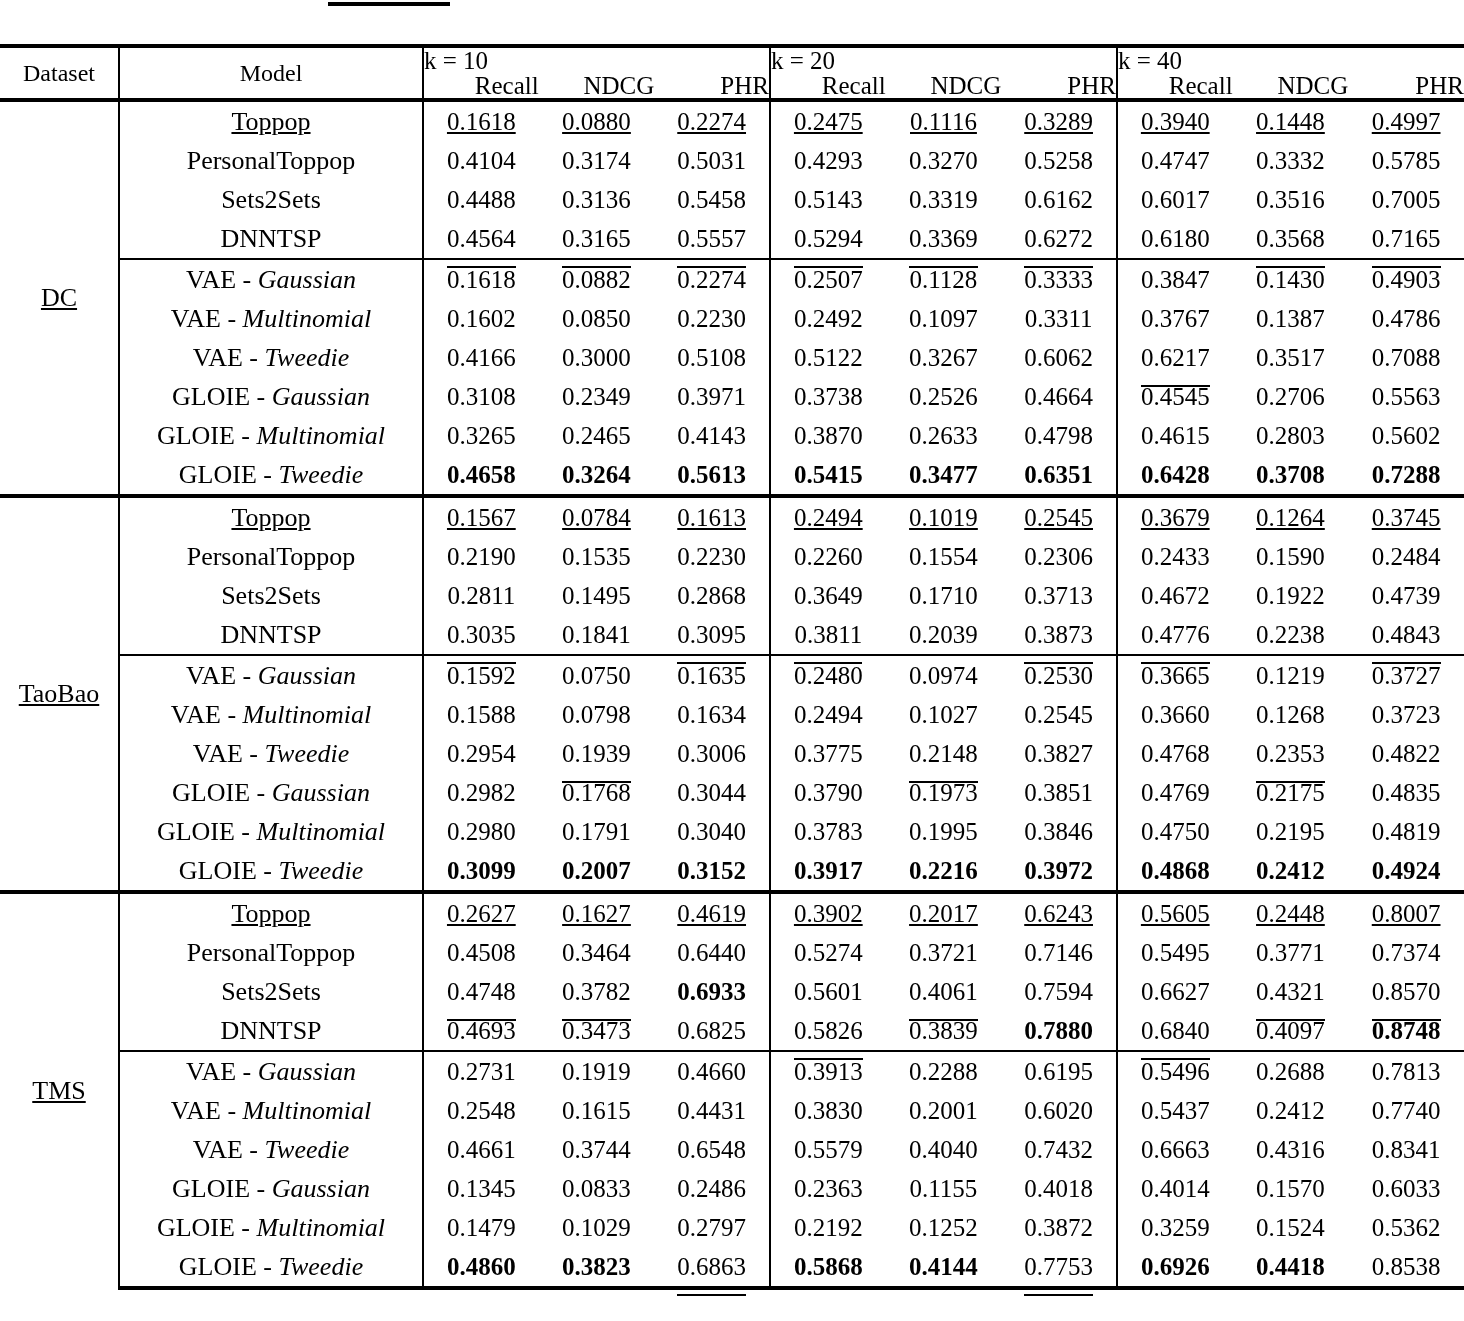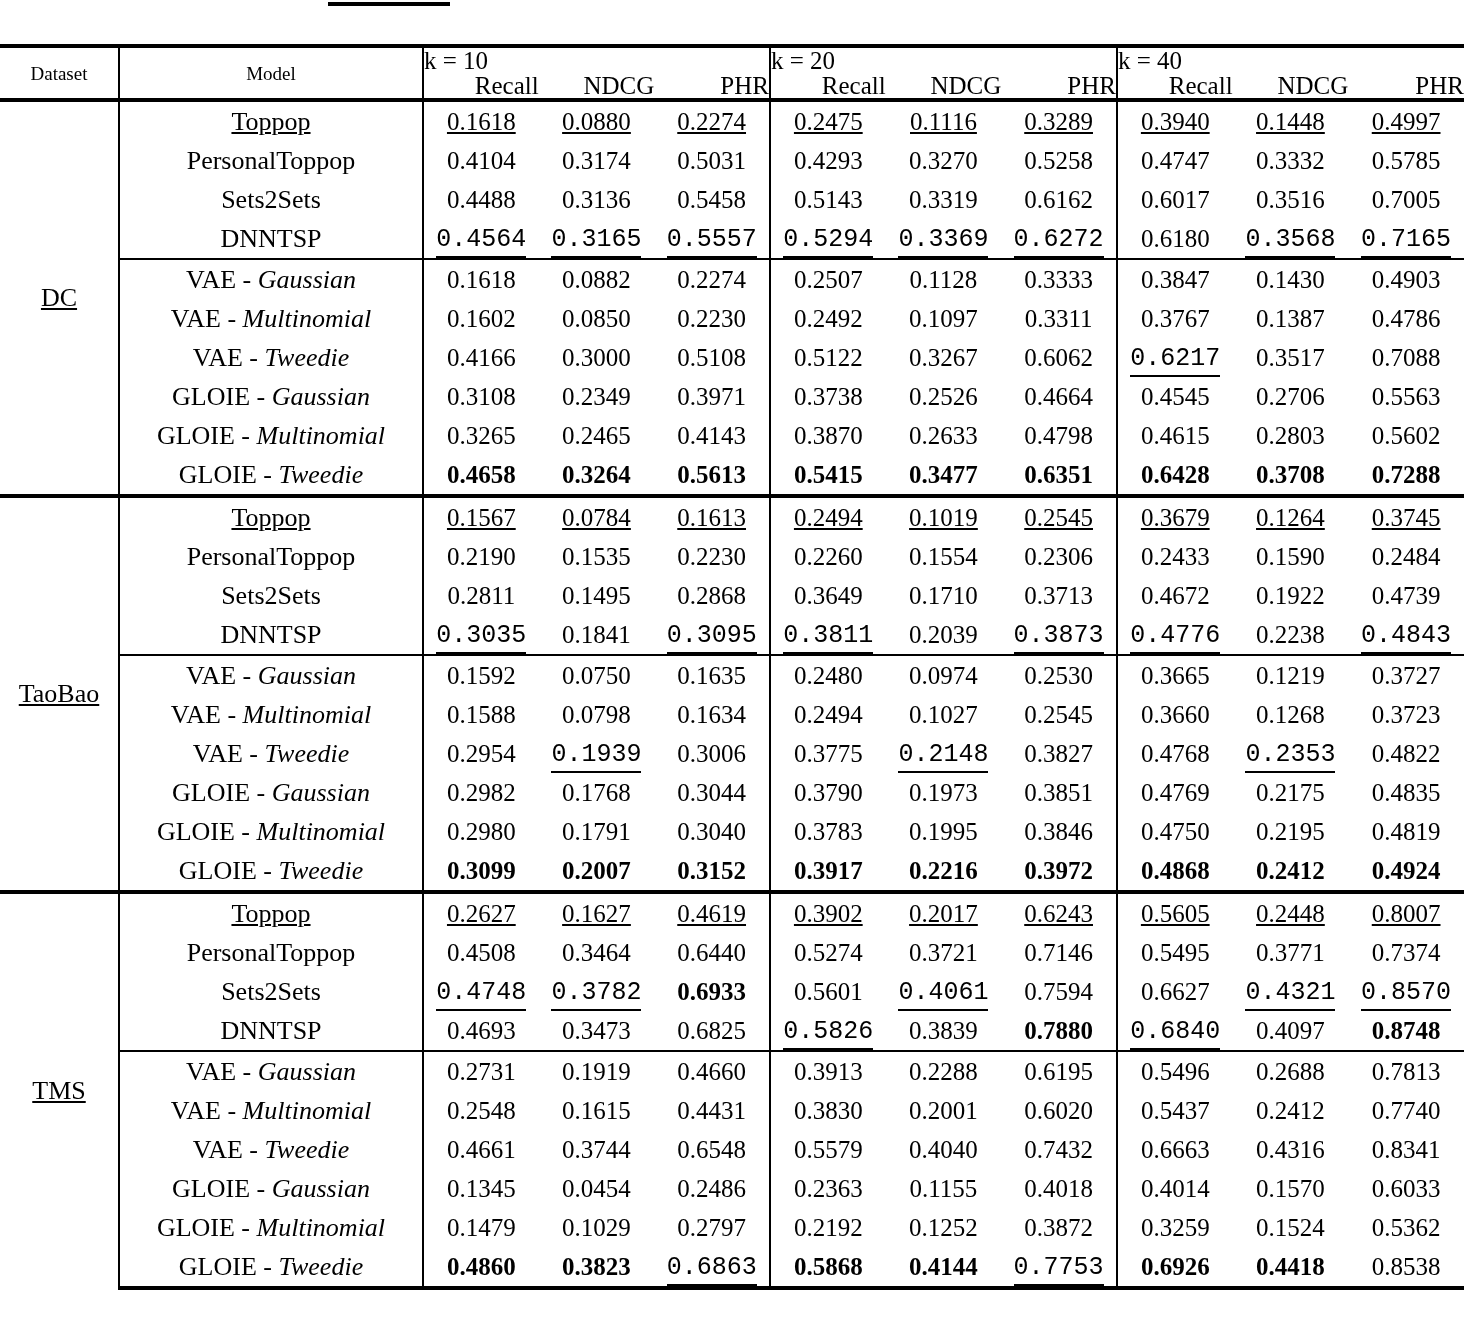--- a/index.html
+++ b/index.html
@@ -76,21 +76,21 @@
     padding-bottom: 4px;
   }
   .hdr-metric {
     text-align: right;
     font-size: 25px;
     padding-bottom: 9px;
     padding-top: 2px;
   }
   .hdr-side {
     text-align: center;
-    font-size: 19px;
+    font-size: 24px;
   }
 
   
   tbody td {
     height: 39px;
   }
   .cell-model {
     text-align: center;
     padding-right: 28px;
     font-size: 26px;
@@ -103,22 +103,21 @@
     text-align: center;
     font-size: 25px;
   }
 
   .mono-val { font-variant-numeric: tabular-nums; }
 
   b.bold-val { font-weight: bold; }
   u.ul-val {
     text-decoration: none;
     border-bottom: 2px solid #000;
-    padding-bottom: 2px;
-    font-family: Liberation Mono, monospace;
+    padding-bottom: 14px;
   }
 
   i.ital { }
 
   
   .grp-sep { border-left: 2px solid #000; }
 </style>
 </head>
 <body>
 
@@ -472,21 +471,21 @@
             <td class="col-num cell-num grp-sep"><span class="mono-val">0.5579</span></td>
             <td class="col-num cell-num"><span class="mono-val">0.4040</span></td>
             <td class="col-num cell-num"><span class="mono-val">0.7432</span></td>
             <td class="col-num cell-num grp-sep"><span class="mono-val">0.6663</span></td>
             <td class="col-num cell-num"><span class="mono-val">0.4316</span></td>
             <td class="col-num cell-num"><span class="mono-val">0.8341</span></td>
           </tr>
           <tr>
             <td class="col-model cell-model vsep-l"><span>GLOIE - </span><i class="ital">Gaussian</i></td>
             <td class="col-num cell-num grp-sep"><span class="mono-val">0.1345</span></td>
-            <td class="col-num cell-num"><span class="mono-val">0.0454</span></td>
+            <td class="col-num cell-num"><span class="mono-val">0.0833</span></td>
             <td class="col-num cell-num"><span class="mono-val">0.2486</span></td>
             <td class="col-num cell-num grp-sep"><span class="mono-val">0.2363</span></td>
             <td class="col-num cell-num"><span class="mono-val">0.1155</span></td>
             <td class="col-num cell-num"><span class="mono-val">0.4018</span></td>
             <td class="col-num cell-num grp-sep"><span class="mono-val">0.4014</span></td>
             <td class="col-num cell-num"><span class="mono-val">0.1570</span></td>
             <td class="col-num cell-num"><span class="mono-val">0.6033</span></td>
           </tr>
           <tr>
             <td class="col-model cell-model vsep-l"><span>GLOIE - </span><i class="ital">Multinomial</i></td>

